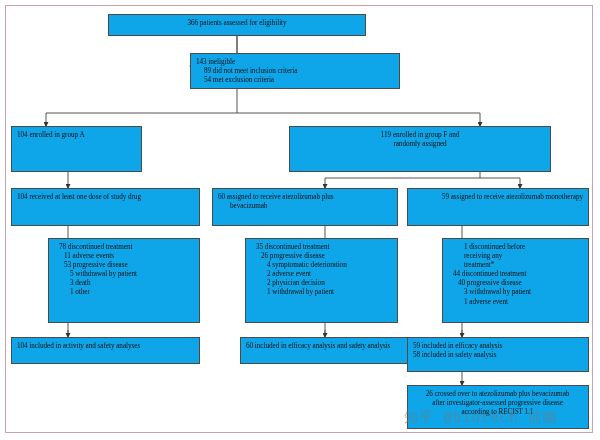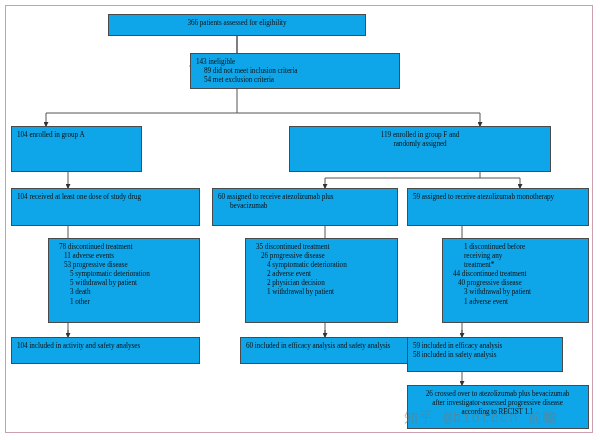--- a/index.html
+++ b/index.html
@@ -140,29 +140,28 @@
 
   <div class="box" style="left:11px; top:188px; width:189px; height:38px;">
     <div class="ln">104 received at least one dose of study drug</div>
   </div>
 
   <div class="box" style="left:212px; top:188px; width:186px; height:38px;">
     <div class="ln i0">60 assigned to receive atezolizumab plus</div>
     <div class="ln i2">bevacizumab</div>
   </div>
 
-  <div class="box" style="left:407px; top:188px; width:182px; height:38px;">
+  <div class="box" style="left:407px; top:188px; width:182px; height:38px;text-align:right;">
     <div class="ln">59 assigned to receive atezolizumab monotherapy</div>
   </div>
 
   <div class="box" style="left:48px; top:238px; width:152px; height:85px;">
     <div class="ln i3">78 discontinued treatment</div>
     <div class="ln i4">11 adverse events</div>
     <div class="ln i4">53 progressive disease</div>
-    <div class="ln i5">5 symptomatic deterioration</div>
     <div class="ln i5">5 withdrawal by patient</div>
     <div class="ln i5">3 death</div>
     <div class="ln i5">1 other</div>
   </div>
 
   <div class="box" style="left:245px; top:238px; width:153px; height:85px;">
     <div class="ln i3">35 discontinued treatment</div>
     <div class="ln i4">26 progressive disease</div>
     <div class="ln i5">4 symptomatic deterioration</div>
     <div class="ln i5">2 adverse event</div>
@@ -181,21 +180,21 @@
   </div>
 
   <div class="box" style="left:11px; top:337px; width:189px; height:27px;">
     <div class="ln">104 included in activity and safety analyses</div>
   </div>
 
   <div class="box" style="left:212px; top:337px; width:186px; height:27px;margin-left:28px;">
     <div class="ln">60 included in efficacy analysis and safety analysis</div>
   </div>
 
-  <div class="box" style="left:407px; top:337px; width:156px; height:35px;">
+  <div class="box" style="left:407px; top:337px; width:182px; height:35px;">
     <div class="ln">59 included in efficacy analysis</div>
     <div class="ln">58 included in safety analysis</div>
   </div>
 
   <div class="box center" style="left:407px; top:385px; width:182px; height:44px; padding-left:3px; padding-right:4px;">
     <div class="ln">26 crossed over to atezolizumab plus bevacizumab</div>
     <div class="ln">after investigator-assessed progressive disease</div>
     <div class="ln">according to RECIST 1.1</div>
   </div>
 

